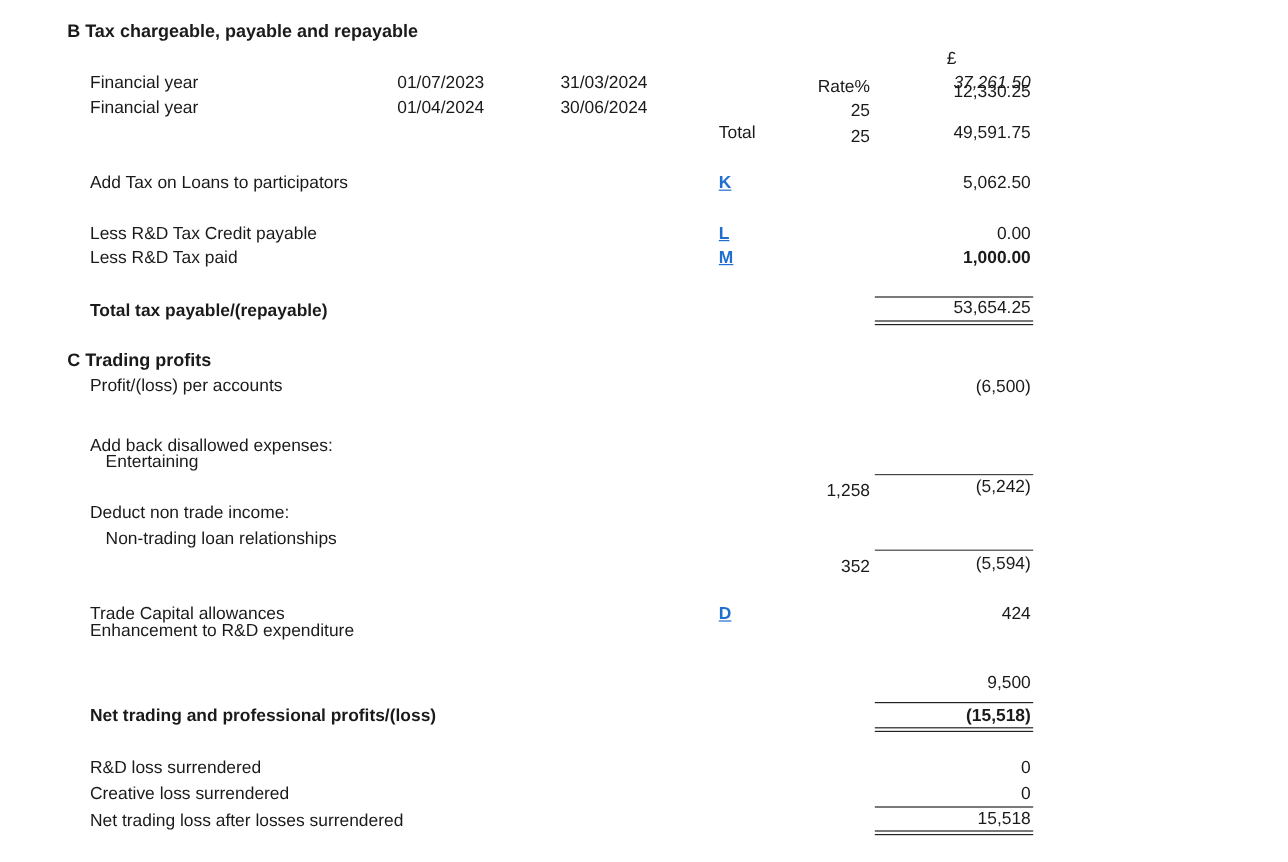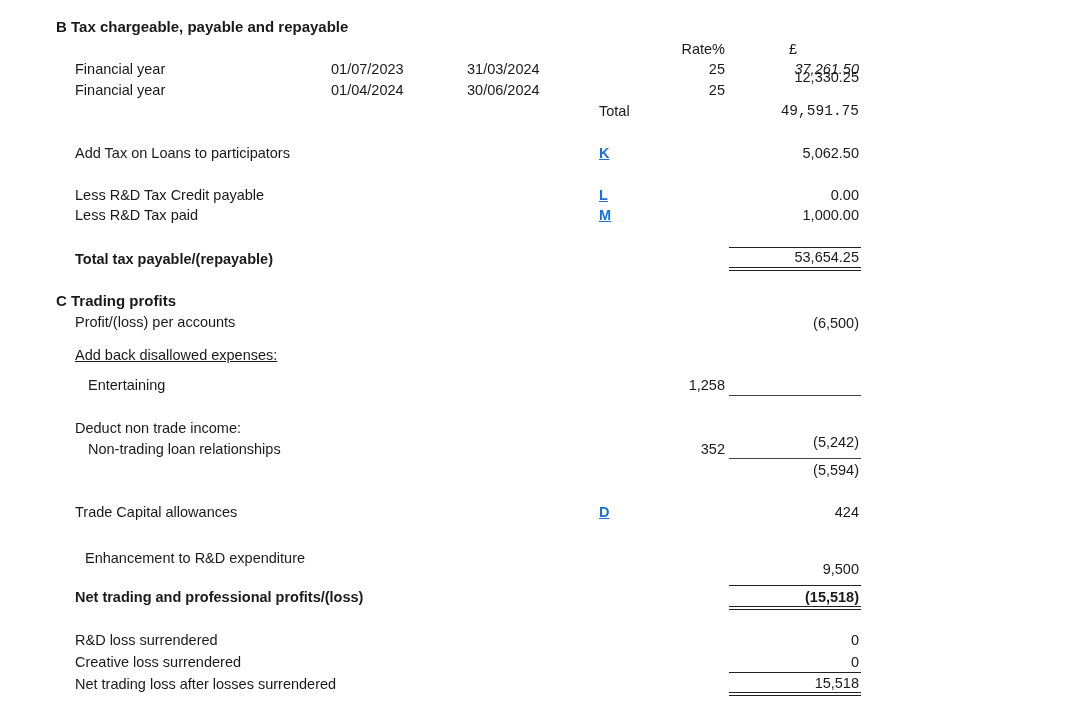--- a/index.html
+++ b/index.html
@@ -4,21 +4,21 @@
   <style>
     html, body { margin: 0; padding: 0; background: #ffffff; }
     body {
       width: 1073px; height: 718px; position: relative; overflow: hidden;
       font-family: "Liberation Sans", sans-serif; font-size: 14.5px; color: #1a1a1a;
     }
     .abs { position: absolute; white-space: nowrap; line-height: 18px; }
     .bold { font-weight: bold; }
     .link { color: #1f6fd1; font-weight: bold; text-decoration: underline; cursor: pointer; }
     .amt { position: absolute; width: 130px; left: 729px; text-align: right; white-space: nowrap; line-height: 18px; }
-    .rate { position: absolute; width: 60px; left: 665px; text-align: right; white-space: nowrap; line-height: 18px; }
+    .rate { position: absolute; width: 60px; left: 665px; text-align: right; white-space: nowrap; line-height: 18px; margin-top: 24px; }
     .line-single { position: absolute; left: 729px; width: 132px; height: 0; border-top: 1px solid #222; }
     .line-double { position: absolute; left: 729px; width: 132px; height: 2px; border-top: 1px solid #222; border-bottom: 1px solid #222; }
     .line-sub { position: absolute; left: 729px; width: 132px; height: 0; border-top: 1px solid #444; }
   </style>
 </head>
 <body>
 
 <div class="abs bold" style="left:56px; top:18px; font-size:15px;">B  Tax chargeable, payable and repayable</div>
 
 <div class="rate" style="top:40px;">Rate%</div>
@@ -33,60 +33,60 @@
 </div>
 <div>
   <div class="abs" style="left:75px; top:81px;">Financial year</div>
   <div class="abs" style="left:331px; top:81px;">01/04/2024</div>
   <div class="abs" style="left:467px; top:81px;">30/06/2024</div>
   <div class="rate" style="top:81px;">25</div>
   <div class="amt" style="top:68px;">12,330.25</div>
 </div>
 
 <div class="abs" style="left:599px; top:102px;">Total</div>
-<div class="amt" style="top:102px;font-family:Liberation Mono, monospace;">49,591.75</div>
+<div class="amt" style="top:102px;">49,591.75</div>
 
 <div class="abs" style="left:75px; top:144px;">Add Tax on Loans to participators</div>
 <div class="abs link" style="left:599px; top:144px;">K</div>
 <div class="amt" style="top:144px;">5,062.50</div>
 
 <div class="abs" style="left:75px; top:186px;">Less R&amp;D Tax Credit payable</div>
 <div class="abs link" style="left:599px; top:186px;">L</div>
 <div class="amt" style="top:186px;">0.00</div>
 
 <div class="abs" style="left:75px; top:206px;">Less R&amp;D Tax paid</div>
 <div class="abs link" style="left:599px; top:206px;">M</div>
-<div class="amt" style="top:206px;">1,000.00</div>
+<div class="amt" style="top:206px;font-weight:bold;">1,000.00</div>
 
 <div class="line-single" style="top:247px;"></div>
 <div class="abs bold" style="left:75px; top:250px;">Total tax payable/(repayable)</div>
 <div class="amt" style="top:248px;">53,654.25</div>
 <div class="line-double" style="top:267px;"></div>
 
 <div class="abs bold" style="left:56px; top:292px; font-size:15px;">C  Trading profits</div>
 <div class="abs" style="left:75px; top:313px;">Profit/(loss) per accounts</div>
 <div class="amt" style="top:314px;">(6,500)</div>
 
-<div class="abs" style="left:75px; top:346px;text-decoration:underline;">Add back disallowed expenses:</div>
+<div class="abs" style="left:75px; top:363px;">Add back disallowed expenses:</div>
 <div class="abs" style="left:88px; top:376px;">Entertaining</div>
 <div class="rate" style="top:376px;">1,258</div>
 <div class="line-sub" style="top:395px;"></div>
-<div class="amt" style="top:397px;margin-top:36px;">(5,242)</div>
+<div class="amt" style="top:397px;">(5,242)</div>
 
 <div class="abs" style="left:75px; top:419px;">Deduct non trade income:</div>
 <div class="abs" style="left:88px; top:440px;">Non-trading loan relationships</div>
 <div class="rate" style="top:440px;">352</div>
 <div class="line-sub" style="top:458px;"></div>
 <div class="amt" style="top:461px;">(5,594)</div>
 
 <div class="abs" style="left:75px; top:503px;">Trade Capital allowances</div>
 <div class="abs link" style="left:599px; top:503px;">D</div>
 <div class="amt" style="top:503px;text-align:right;">424</div>
 
-<div class="abs" style="left:75px; top:549px;margin-left:10px;">Enhancement to R&amp;D expenditure</div>
+<div class="abs" style="left:75px; top:517px;">Enhancement to R&amp;D expenditure</div>
 <div class="amt" style="top:545px;margin-top:15px;">9,500</div>
 
 <div class="line-single" style="top:585px;"></div>
 <div class="abs bold" style="left:75px; top:588px;">Net trading and professional profits/(loss)</div>
 <div class="amt" style="top:588px;font-weight:bold;">(15,518)</div>
 <div class="line-double" style="top:606px;"></div>
 
 <div class="abs" style="left:75px; top:631px;">R&amp;D loss surrendered</div>
 <div class="amt" style="top:631px;">0</div>
 <div class="abs" style="left:75px; top:653px;">Creative loss surrendered</div>

